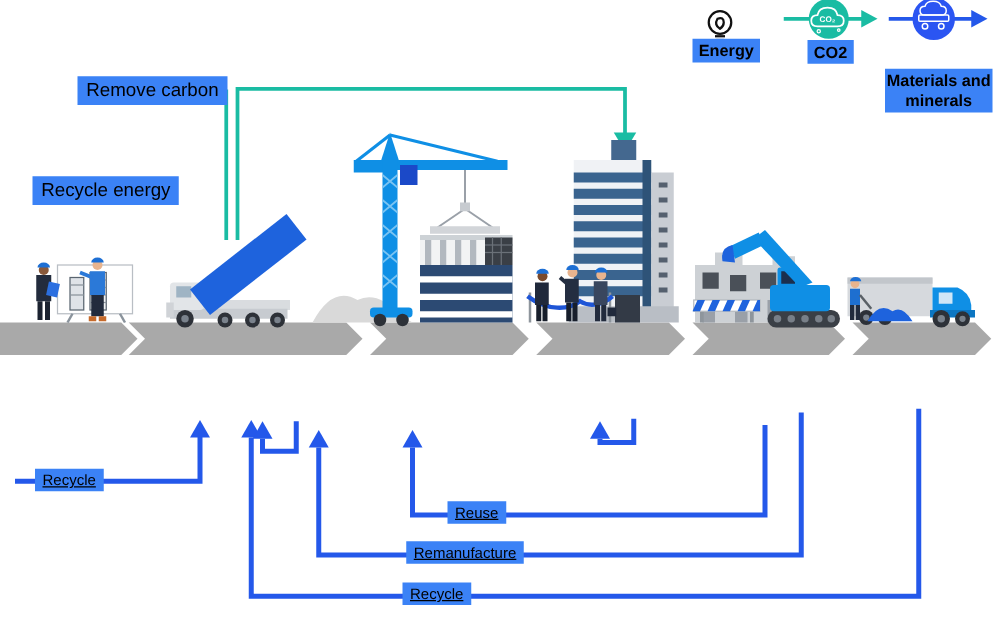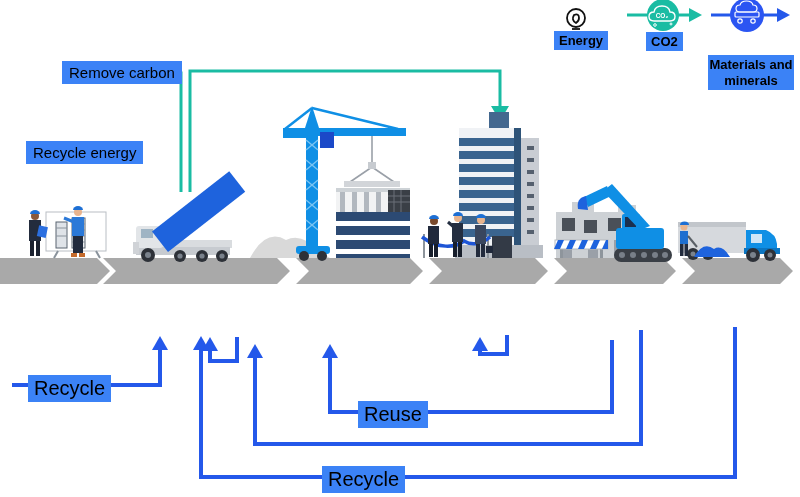--- a/index.html
+++ b/index.html
@@ -2,21 +2,21 @@
 <html><head>
 <meta charset="utf-8">
 <style>
   html,body{margin:0;padding:0;background:#fff;}
   #stage{position:relative;width:800px;height:497px;background:#fff;overflow:hidden;
          font-family:"Liberation Sans",sans-serif;}
   #art{position:absolute;left:0;top:0;}
   .lbl{position:absolute;background:#3b82f6;color:#000;white-space:nowrap;
        font-family:"Liberation Sans",sans-serif;}
   .flowlbl{font-size:15px;padding:3px 7px;}
-  .looplbl{font-size:20px;padding:2px 6px;}
+  .looplbl{font-size:12px;padding:2px 6px;text-decoration:underline;}
   .leglbl{font-size:13px;font-weight:bold;text-align:center;padding:2px 5px;}
   .legwrap{white-space:normal;width:84px;line-height:1.2;padding:2px 1px;}
 </style>
 </head>
 <body>
 
 <div id="stage">
 
   <svg id="art" width="800" height="497" viewBox="0 0 800 497">
 
@@ -345,15 +345,16 @@
   <div class="lbl leglbl" style="left:554px;top:31px;">Energy</div>
 
   <div class="lbl leglbl" style="left:646px;top:32px;">CO2</div>
 
   <div class="lbl leglbl legwrap" style="left:708px;top:31px;margin-top:24px;">Materials and minerals</div>
 
   <div class="lbl looplbl" style="left:28px;top:375px;">Recycle</div>
 
   <div class="lbl looplbl" style="left:358px;top:401px;">Reuse</div>
 
+  <div class="lbl looplbl" style="left:325px;top:433px;">Remanufacture</div>
 
   <div class="lbl looplbl" style="left:322px;top:466px;">Recycle</div>
 </div>
 
 </body></html>

